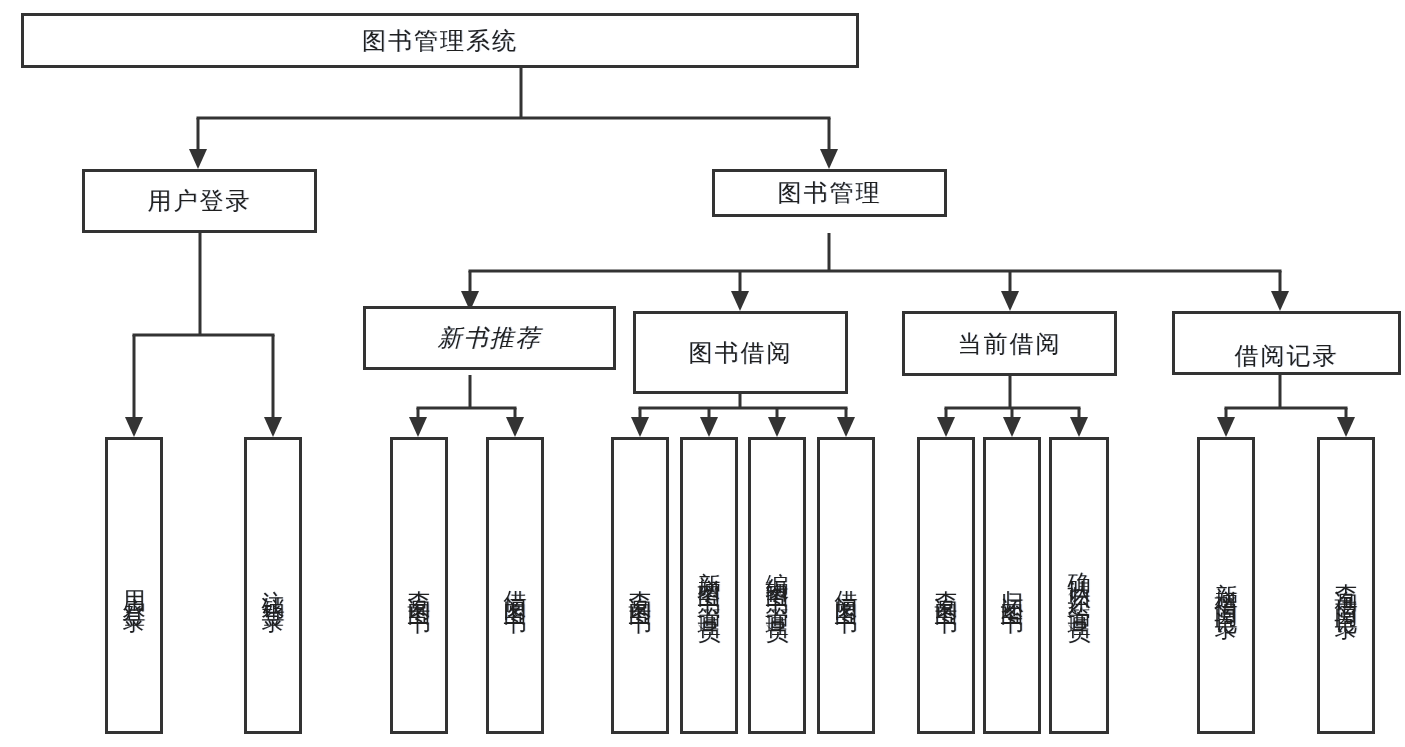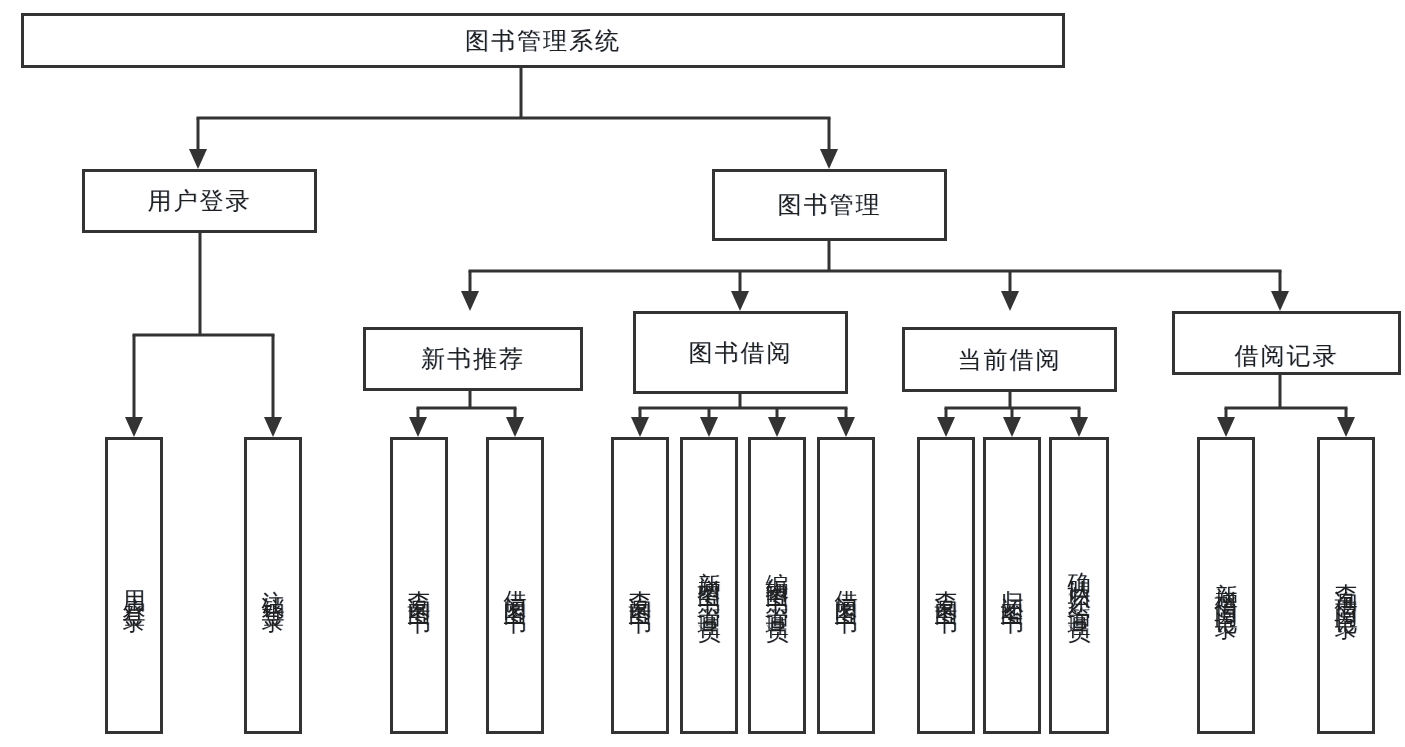--- a/index.html
+++ b/index.html
@@ -125,38 +125,38 @@
       <polygon points="768,417 786,417 777,437"></polygon>
       <polygon points="837,417 855,417 846,437"></polygon>
       <polygon points="937,417 955,417 946,437"></polygon>
       <polygon points="1003,417 1021,417 1012,437"></polygon>
       <polygon points="1070,417 1088,417 1079,437"></polygon>
       <polygon points="1217,417 1235,417 1226,437"></polygon>
       <polygon points="1337,417 1355,417 1346,437"></polygon>
     </g>
   </svg>
 
-  <div class="node hbox" style="left:21px; top:13px; width:1044px; height:55px;">
+  <div class="node hbox" style="left:21px; top:13px; width:838px; height:55px;">
     <span>图书管理系统</span>
   </div>
 
   <div class="node hbox" style="left:82px; top:169px; width:235px; height:64px;">
     <span>用户登录</span>
   </div>
-  <div class="node hbox" style="left:712px; top:169px; width:235px; height:72px;">
+  <div class="node hbox" style="left:712px; top:169px; width:235px; height:48px;">
     <span>图书管理</span>
   </div>
 
-  <div class="node hbox" style="left:363px; top:327px; width:220px; height:64px;">
+  <div class="node hbox" style="left:363px; top:306px; width:253px; height:64px;font-style:italic;">
     <span>新书推荐</span>
   </div>
   <div class="node hbox" style="left:633px; top:311px; width:215px; height:83px;">
     <span>图书借阅</span>
   </div>
-  <div class="node hbox" style="left:902px; top:327px; width:215px; height:65px;">
+  <div class="node hbox" style="left:902px; top:311px; width:215px; height:65px;">
     <span>当前借阅</span>
   </div>
   <div class="node hbox" style="left:1172px; top:311px; width:229px; height:64px;align-items:flex-end;">
     <span>借阅记录</span>
   </div>
 
   <div class="node vbox" style="left:105px; top:437px; width:58px; height:297px;">
     <span class="vtext">用户登录</span>
   </div>
   <div class="node vbox" style="left:244px; top:437px; width:58px; height:297px;">

